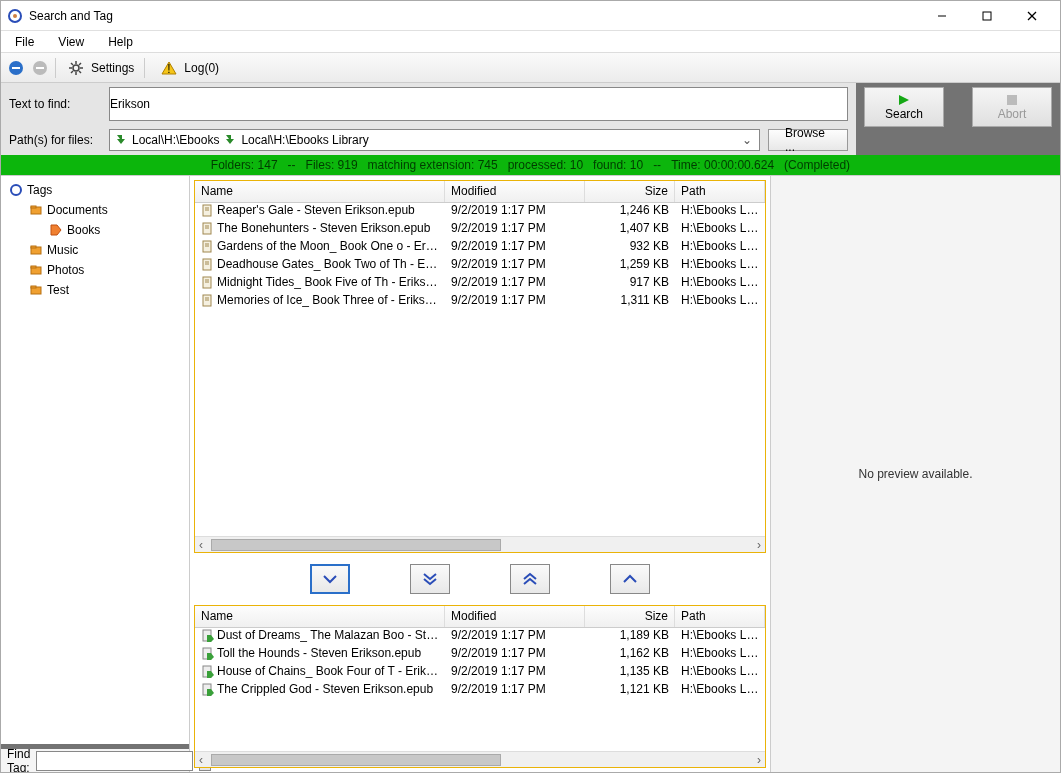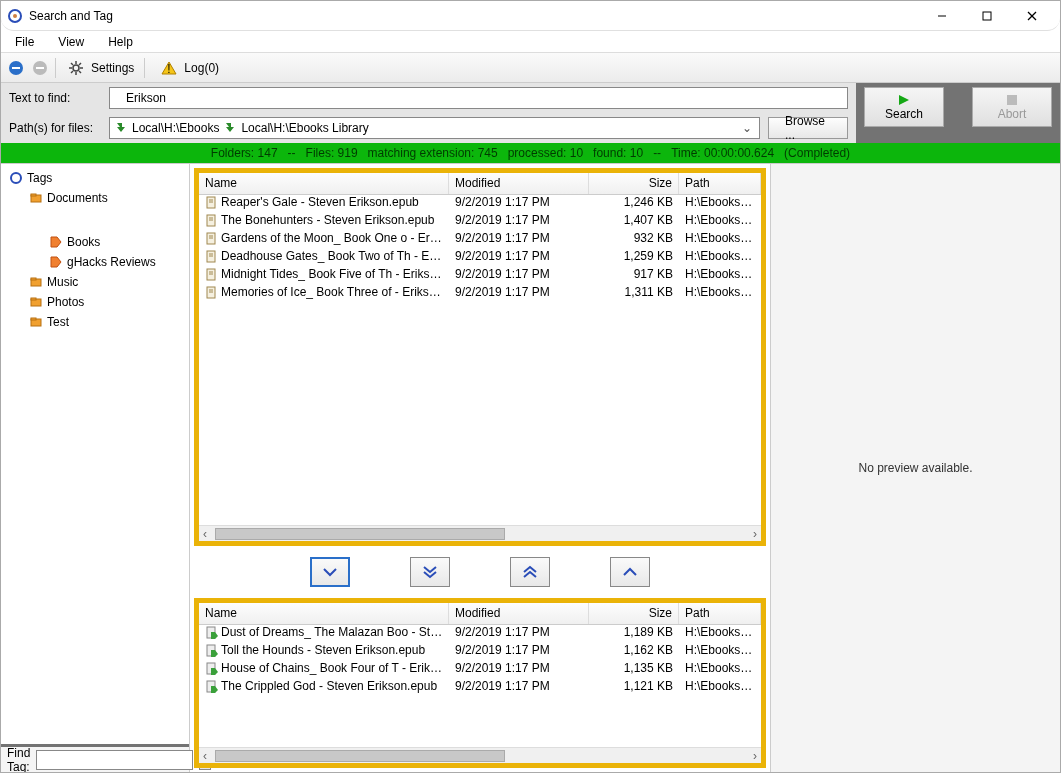--- a/index.html
+++ b/index.html
@@ -1,59 +1,59 @@
 <!DOCTYPE html>
 <html><head>
 <meta charset="utf-8">
 <style>
 * { margin: 0; padding: 0; box-sizing: border-box; font-family: 'Segoe UI', Tahoma, sans-serif; font-size: 12px; }
 body { background: #fff; width: 1061px; height: 773px; border: 1px solid #aaa; overflow: hidden; display: flex; flex-direction: column; }
 
 
-.titlebar { height: 30px; display: flex; align-items: center; padding: 0 6px; background: #fff; border-bottom: 1px solid #e0e0e0; border-radius: 13px; }
+.titlebar { height: 30px; display: flex; align-items: center; padding: 0 6px; background: #fff; border-bottom: 1px solid #e0e0e0; }
 .titlebar .app-icon { width: 16px; height: 16px; margin-right: 6px; }
 .titlebar .title { flex: 1; font-size: 12px; }
 .titlebar .winbtn { width: 45px; height: 28px; display:flex; align-items:center; justify-content:center; cursor:default; }
 
 
 .menubar { height: 22px; display: flex; align-items: center; padding: 0 8px; gap: 12px; border-bottom: 1px solid #ddd; }
 .menubar span { padding: 2px 6px; cursor:default; }
 
 
 .toolbar { height: 30px; display: flex; align-items: center; padding: 0 6px; gap: 6px; background: linear-gradient(#fafafa,#ececec); border-bottom:1px solid #ccc;}
 .tbicon { width:18px; height:18px; display:inline-flex; align-items:center; justify-content:center; }
 .tbtext { font-size:12px; }
 
 
 .formrow { display:flex; align-items:center; padding: 4px 8px; gap:8px; background:#e5e5e5;}
 .formrow .lbl { width: 92px; font-size:12px; }
-.formrow input[type=text] { flex:1; height:22px; border:1px solid #888; padding:0 16px; font-size:12px; }
+.formrow input[type=text] { flex:1; height:34px; border:1px solid #888; padding:0 0; font-size:12px; }
 .pathbox { flex:1; height:22px; border:1px solid #888; display:flex; align-items:center; padding:0 4px; gap:4px; background:#fff;}
 .pathbox .dd { margin-left:auto; width:16px; text-align:center; color:#555;}
 .btn { height:22px; padding:0 16px; background:linear-gradient(#fdfdfd,#e8e8e8); border:1px solid #999; font-size:12px; display:flex; align-items:center; justify-content:center; }
 .bigbtn { width:80px; height:40px; background:linear-gradient(#f5f5f5,#e0e0e0); border:1px solid #aaa; display:flex; flex-direction:column; align-items:center; justify-content:center; gap:0px; font-size:12px;}
 .bigbtn.disabled { color:#999;margin-left:20px; }
 .rightbtns { display:flex; gap:8px; padding:4px 8px; }
 
 
 .statusbar { height:20px; background:#0cb60c; color:#003c00; font-size:11px; display:flex; align-items:center; justify-content:center; gap:10px;}
 
 
 .main { flex:1; display:flex; overflow:hidden; border-top:1px solid #ccc;}
 .sidebar { width:189px; border-right:1px solid #ccc; display:flex; flex-direction:column; background:#fff;}
 .treewrap { flex:1; overflow:hidden; padding:4px 0; }
 .treeitem { display:flex; align-items:center; height:20px; padding-left:8px; gap:4px; white-space:nowrap; overflow:hidden;}
 .treeitem.sel { background:#e8e8e8; }
 .treeitem .ticon { width:14px; height:14px; display:inline-flex; align-items:center; justify-content:center;}
-.findtag { height:28px; display:flex; align-items:center; gap:6px; padding:0 6px; border-top:3px solid #737373; background:#f5f5f5;}
+.findtag { height:28px; display:flex; align-items:center; gap:6px; padding:0 6px; border-top:5px solid #737373; background:#f5f5f5;}
 .findtag input { flex:1; height:20px; border:1px solid #888; }
 .findtag .ddbtn { width:20px; height:20px; border:1px solid #888; background:linear-gradient(#fafafa,#e5e5e5); display:flex; align-items:center; justify-content:center;}
 
 .center { flex:1; display:flex; flex-direction:column; overflow:hidden; min-width:0; }
-.listview { border:5px solid #eab308; margin:4px; display:flex; flex-direction:column; overflow:hidden;}
+.listview { border:1px solid #eab308; margin:4px; display:flex; flex-direction:column; overflow:hidden;}
 .listview.top { flex:3; }
 .listview.bottom { flex:1.3; }
 .lvhead { display:flex; height:22px; border-bottom:1px solid #ccc; background:linear-gradient(#fdfdfd,#f0f0f0);}
 .lvhead div { padding:3px 6px; border-right:1px solid #ddd; font-size:12px;}
 .col-name { width:250px; }
 .col-mod { width:140px; }
 .col-size { width:90px; text-align:right;}
 .col-path { flex:1; }
 .lvbody { flex:1; overflow:hidden; }
 .lvrow { display:flex; height:18px; }
@@ -219,35 +219,27 @@
         </div>
         <div class="treeitem" style="padding-left: 28px;">
           <span class="ticon">
             <svg width="14" height="14" viewBox="0 0 14 14">
               <rect x="2" y="4" width="10" height="7" fill="#f0a030" stroke="#b87010"></rect>
               <rect x="2" y="3" width="5" height="2" fill="#f0a030" stroke="#b87010"></rect>
             </svg>
           </span>
           <span>Documents</span>
         </div>
-        <div class="treeitem" style="padding-left: 48px; margin-top: 24px;">
+        <div class="treeitem" style="padding-left: 48px;">
           <span class="ticon">
             <svg width="14" height="14" viewBox="0 0 14 14">
               <polygon points="2,2 8,2 12,7 8,12 2,12" fill="#f08030" stroke="#c05010"></polygon>
             </svg>
           </span>
           <span>Books</span>
-        </div>
-        <div class="treeitem" style="padding-left: 48px;">
-          <span class="ticon">
-            <svg width="14" height="14" viewBox="0 0 14 14">
-              <polygon points="2,2 8,2 12,7 8,12 2,12" fill="#f08030" stroke="#c05010"></polygon>
-            </svg>
-          </span>
-          <span>gHacks Reviews</span>
         </div>
         <div class="treeitem" style="padding-left: 28px;">
           <span class="ticon">
             <svg width="14" height="14" viewBox="0 0 14 14">
               <rect x="2" y="4" width="10" height="7" fill="#f0a030" stroke="#b87010"></rect>
               <rect x="2" y="3" width="5" height="2" fill="#f0a030" stroke="#b87010"></rect>
             </svg>
           </span>
           <span>Music</span>
         </div>

